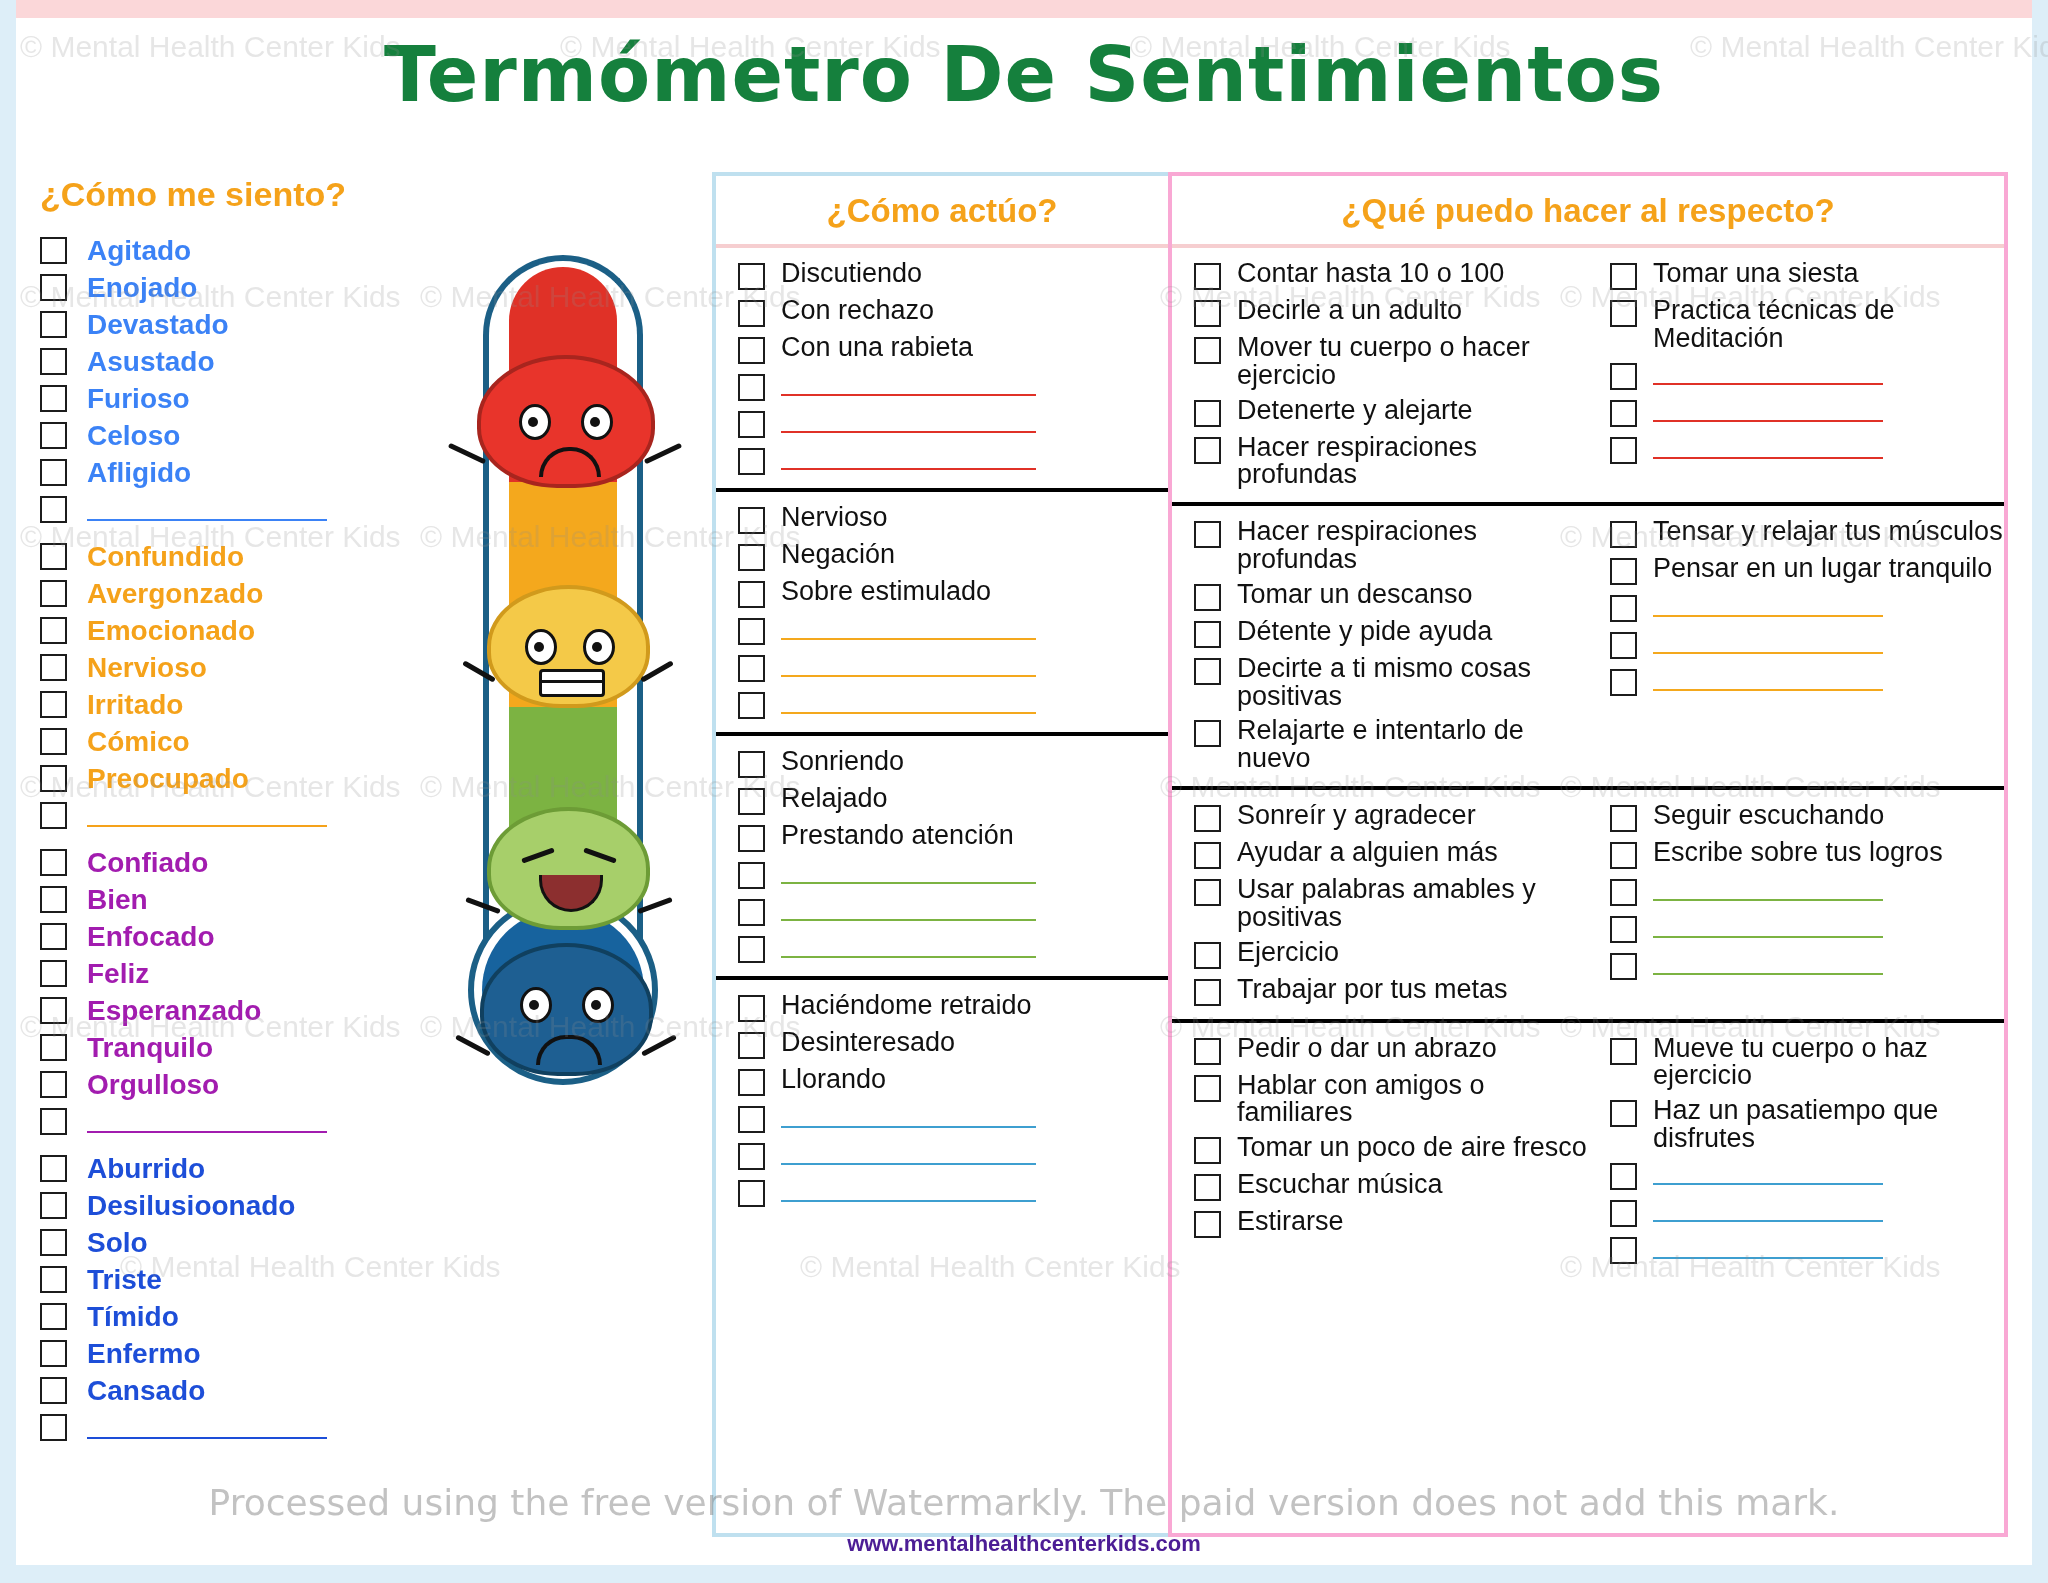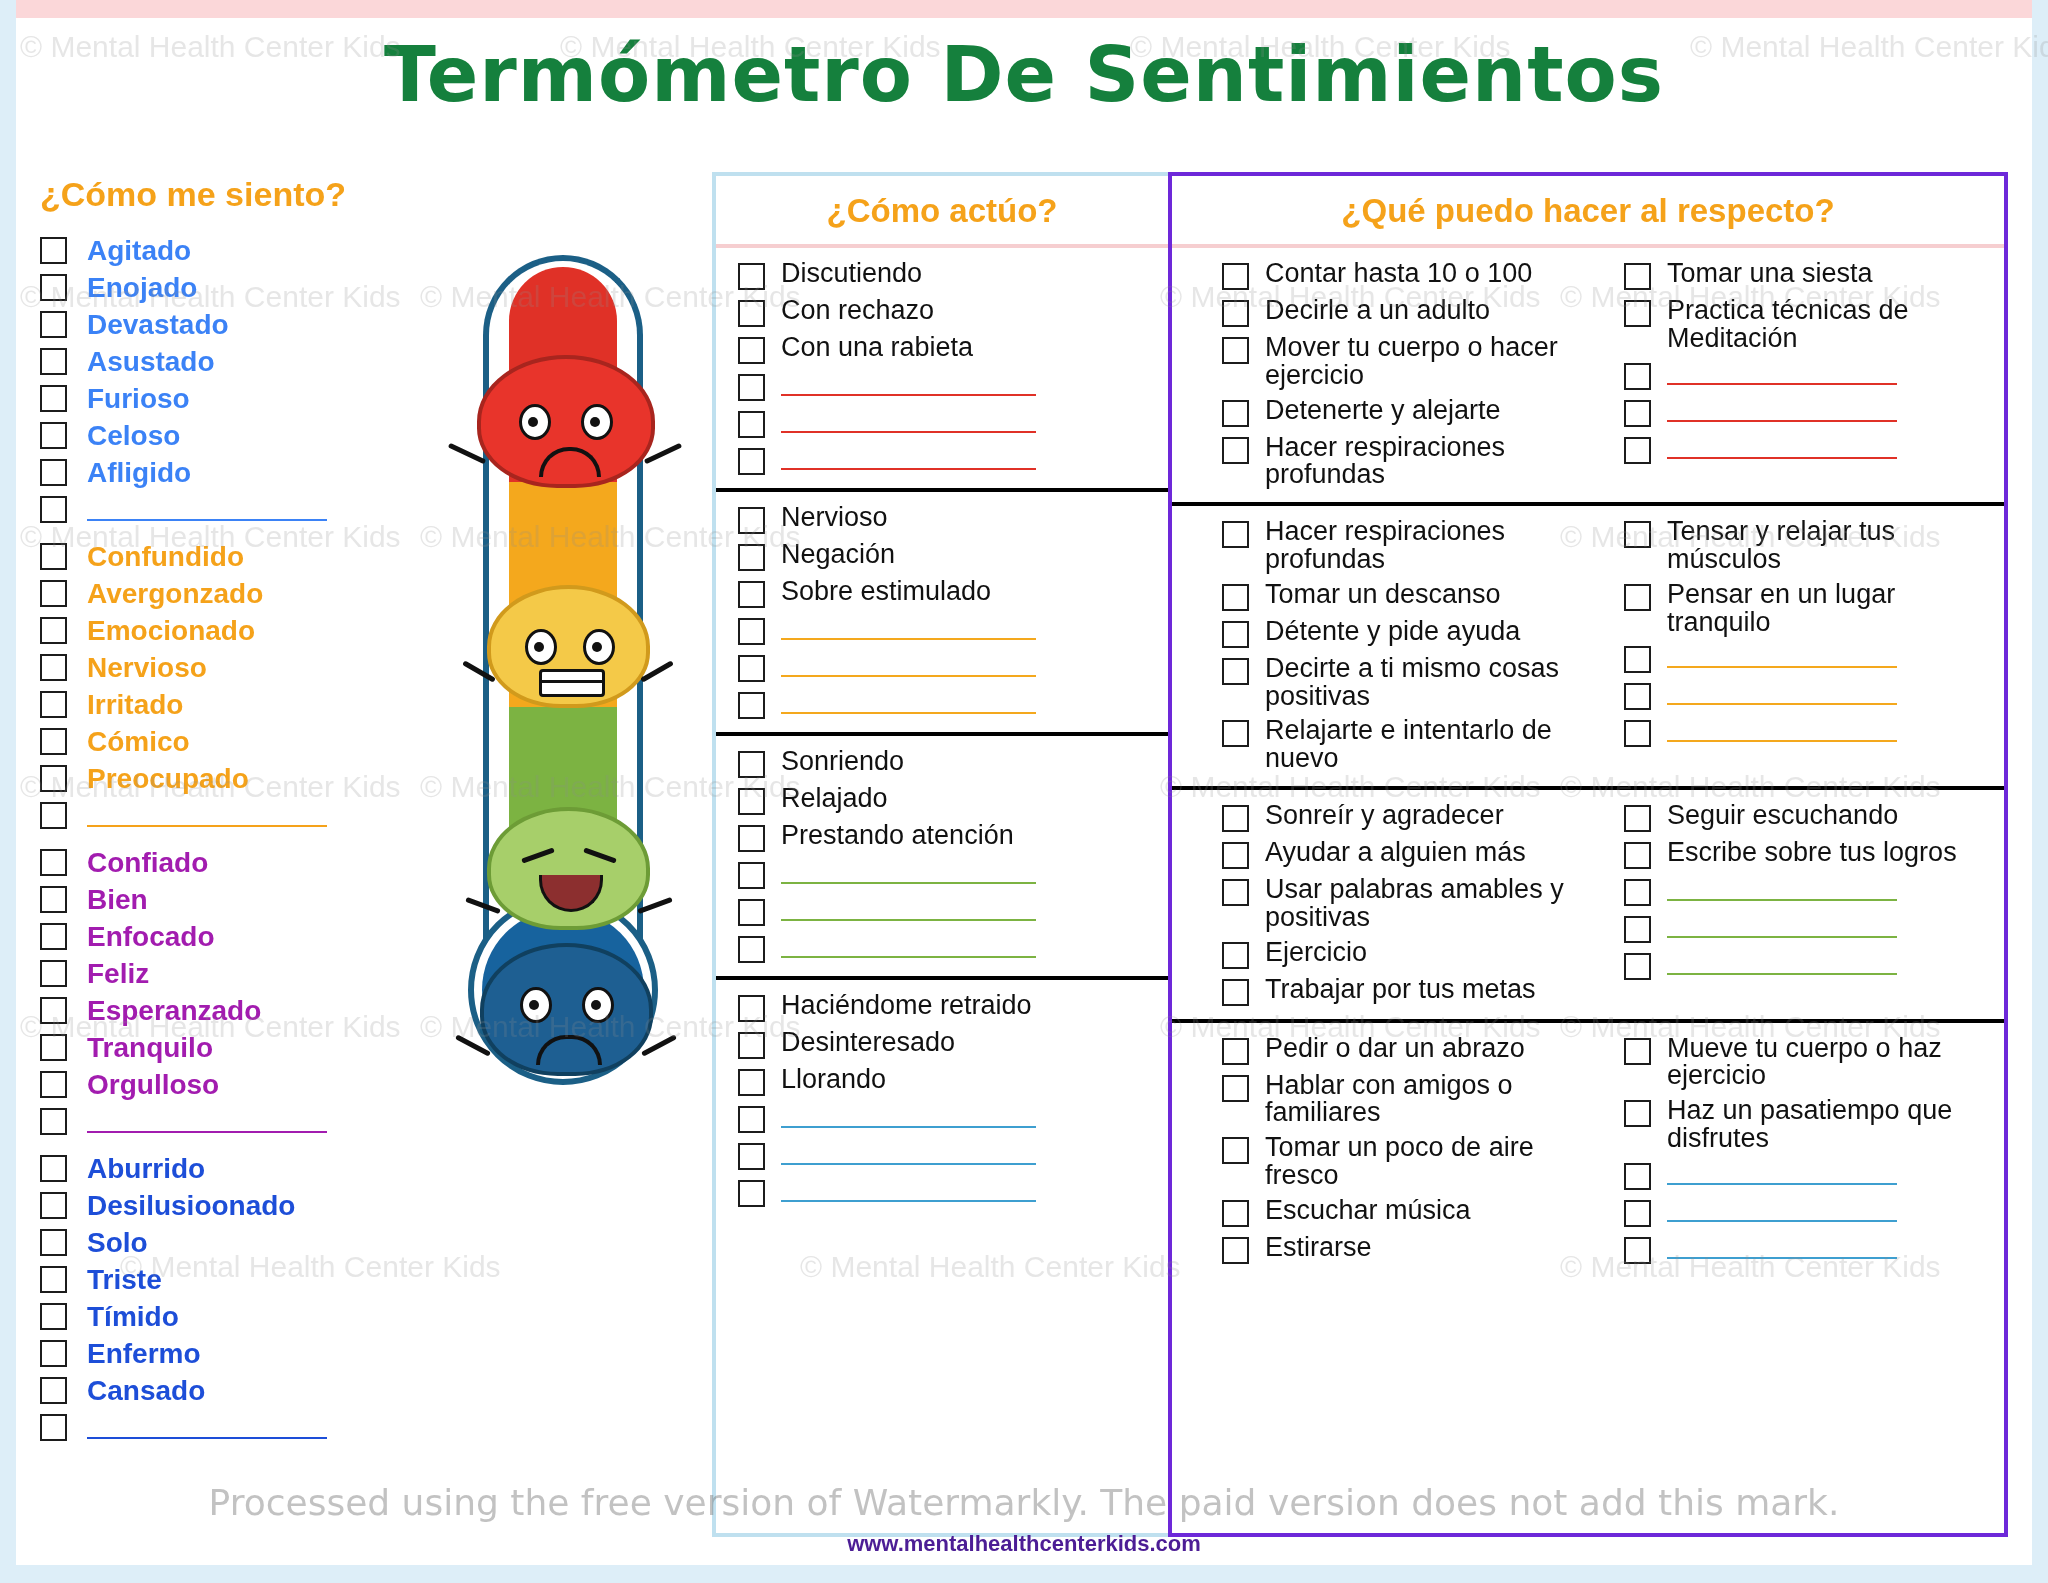--- a/index.html
+++ b/index.html
@@ -261,21 +261,21 @@
     top: 172px;
     width: 460px;
     height: 1365px;
     border: 4px solid #bfe0ef;
   }
   #panel-do {
     left: 1168px;
     top: 172px;
     width: 840px;
     height: 1365px;
-    border: 4px solid #6d28d9;
+    border: 4px solid #f9a8d4;
   }
   .panel-heading {
     text-align: center;
     color: #f5a21a;
     font-size: 33px;
     font-weight: bold;
     padding: 16px 0 14px;
     border-bottom: 4px solid #f6ced0;
   }
   #panel-do .panel-heading {
@@ -313,21 +313,20 @@
     height: 1px;
     margin-top: 22px;
   }
   .line-red    { color: #e03127; }
   .line-orange { color: #f4a81d; }
   .line-green  { color: #7cb342; }
   .line-blue   { color: #3e9fd0; }
 
   .two-col {
     display: flex;
-    margin-left: 28px;
   }
   .two-col > div {
     width: 50%;
   }
   .two-col .item-line { width: 230px; }
 
   
   #footer-url {
     position: absolute;
     left: 0; right: 0;

